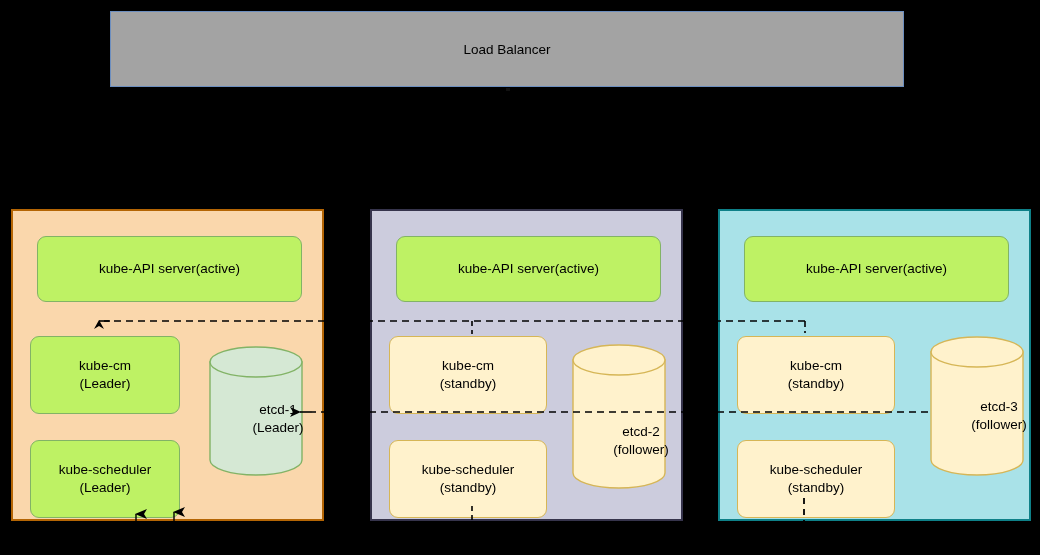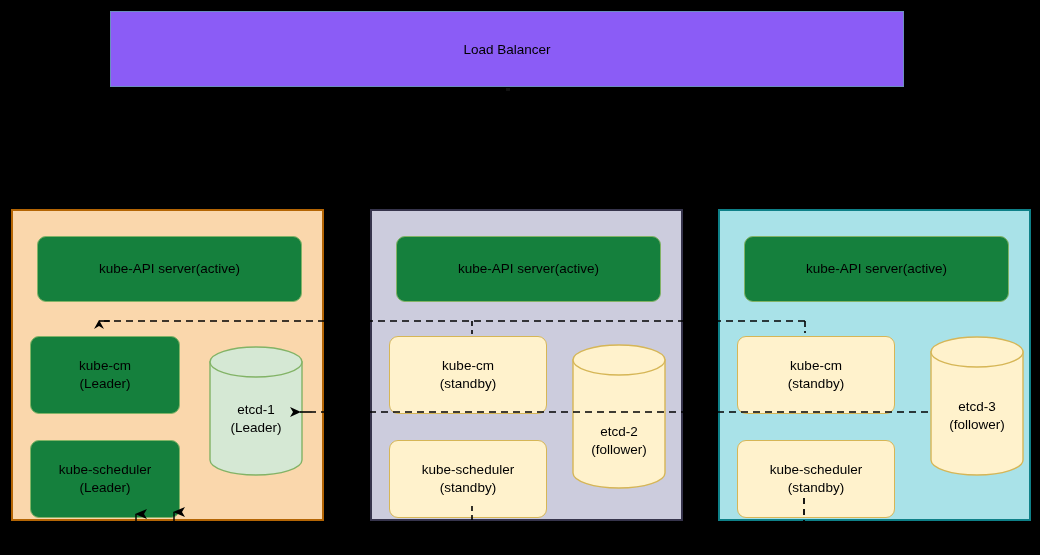--- a/index.html
+++ b/index.html
@@ -19,21 +19,21 @@
     inset: 0;
     background: #000000;
   }
   
   .load-balancer {
     position: absolute;
     left: 110px;
     top: 11px;
     width: 794px;
     height: 76px;
-    background: #8b5cf6;
+    background: #a3a3a3;
     border: 1px solid #6c8ebf;
     box-sizing: border-box;
     display: flex;
     align-items: center;
     justify-content: center;
     color: #000;
     font-size: 13.5px;
   }
   
   .cluster {
@@ -58,21 +58,21 @@
     display: flex;
     flex-direction: column;
     align-items: center;
     justify-content: center;
     color: #000;
     font-size: 13.5px;
     line-height: 1.32;
     text-align: center;
     z-index: 3;
   }
-  .green  { background: #15803d; border-color: #82b366; }
+  .green  { background: #bef264; border-color: #82b366; }
   .yellow { background: #ffe6cc99; border-color: #d79b00; }
   .yellow { background: #fff2cc; border-color: #d6b656; }
 
   .api-box  { left: 24px;  top: 25px;  width: 265px; height: 66px; }
   .cm-box   { left: 17px;  top: 125px; width: 150px; height: 78px; }
   .sch-box  { left: 17px;  top: 229px; width: 150px; height: 78px; }
   .cm-box-w { left: 17px;  top: 125px; width: 158px; height: 78px; }
   .sch-box-w{ left: 17px;  top: 229px; width: 158px; height: 78px; }
 
   
@@ -83,20 +83,21 @@
   .cyl svg { display: block; overflow: visible; }
   .cyl .cyl-label {
     position: absolute;
     left: 0;
     width: 100%;
     text-align: center;
     font-size: 13.5px;
     line-height: 1.32;
     color: #000;
     pointer-events: none;
+    padding-left: 22px;
   }
   
   .conn {
     position: absolute;
     z-index: 5;
     pointer-events: none;
   }
   .conn svg { display: block; overflow: visible; }
 </style>
 </head>

